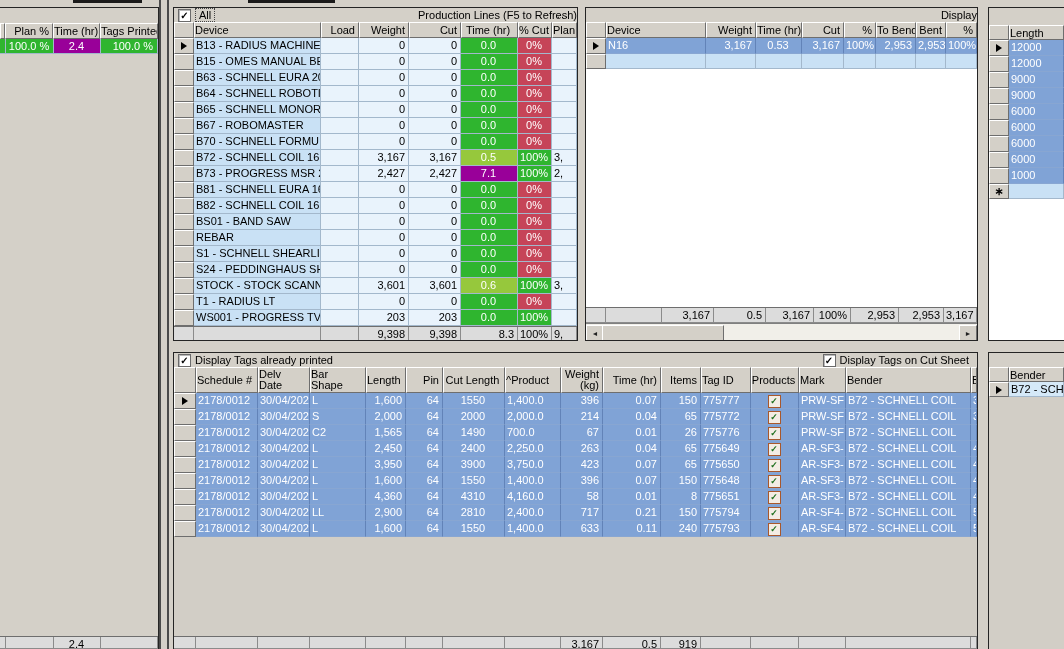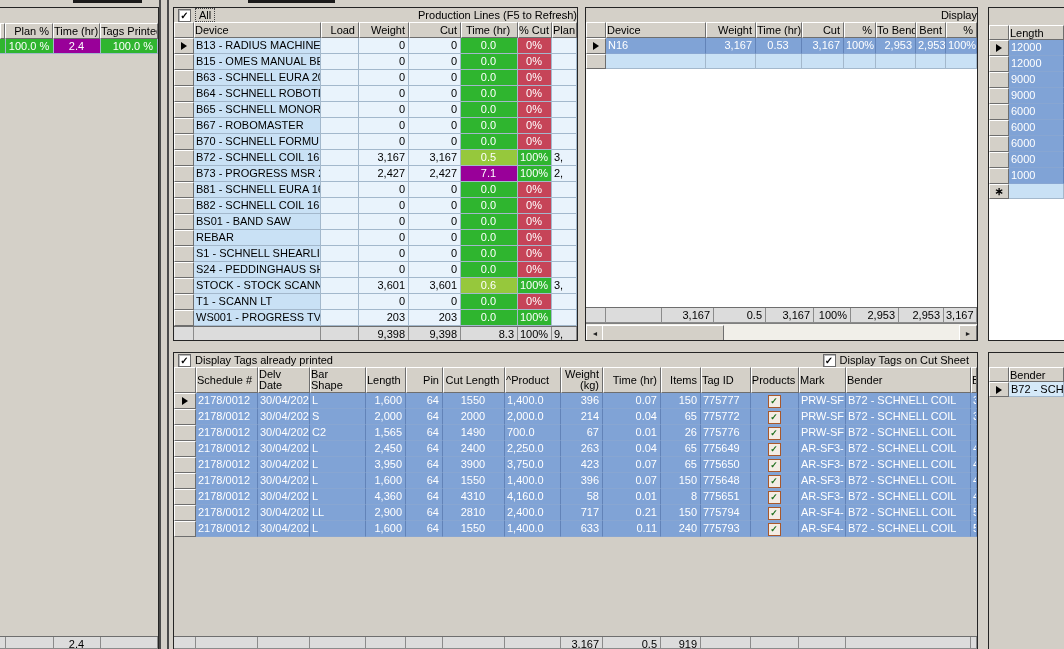--- a/index.html
+++ b/index.html
@@ -327,21 +327,21 @@
         <div class="cell pale pc4 ar">3,601</div>
         <div class="cell pc5 c-lime">0.6</div>
         <div class="cell pc6 c-green">100%</div>
         <div class="cell pale pc7 al">3,</div>
       </div>
 
       <div class="grid-row">
         <div class="selcell pc0">
           <span class="arrow" style="visibility: hidden;"></span>
         </div>
-        <div class="cell blue pc1 al">T1 - SCANN LT</div>
+        <div class="cell blue pc1 al">T1 - RADIUS LT</div>
         <div class="cell pale pc2"></div>
         <div class="cell pale pc3 ar">0</div>
         <div class="cell pale pc4 ar">0</div>
         <div class="cell pc5 c-green">0.0</div>
         <div class="cell pc6 c-red">0%</div>
         <div class="cell pale pc7 al"></div>
       </div>
 
       <div class="grid-row">
         <div class="selcell pc0">

